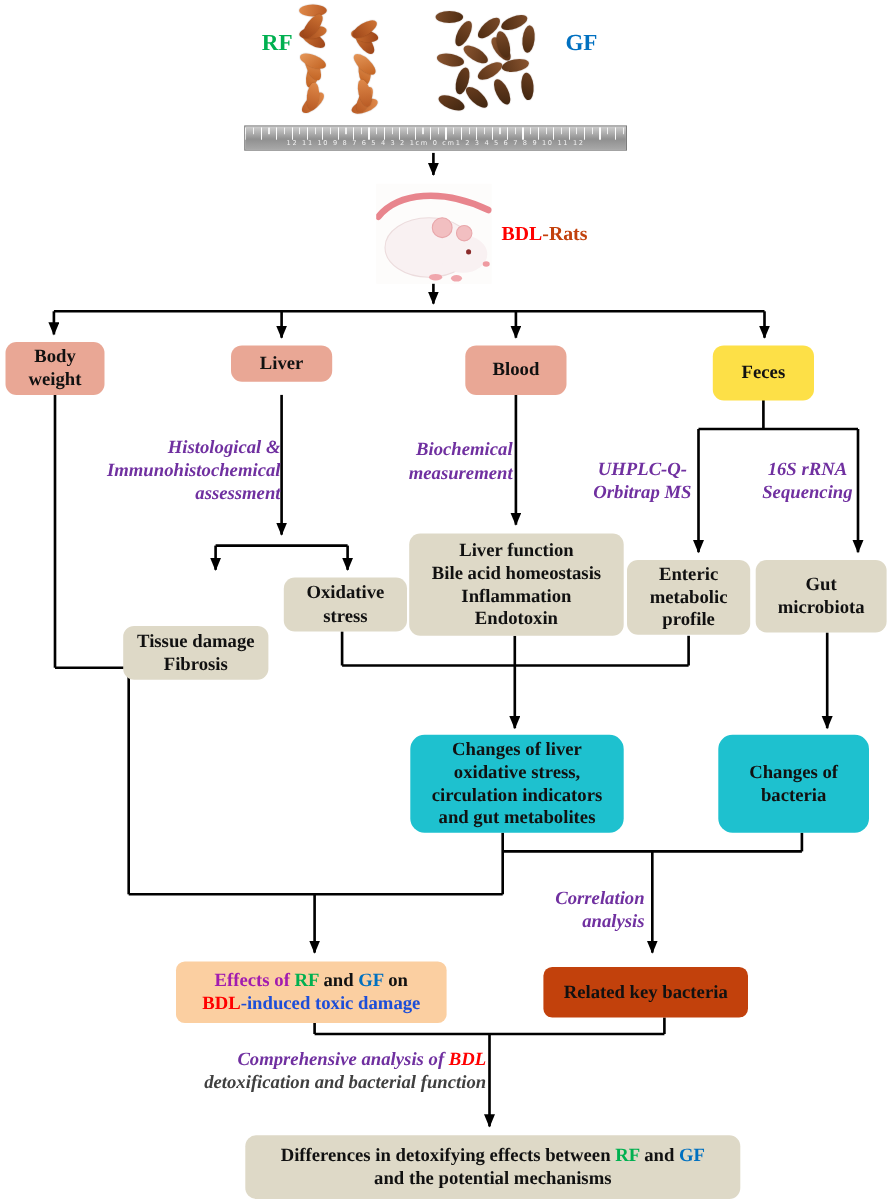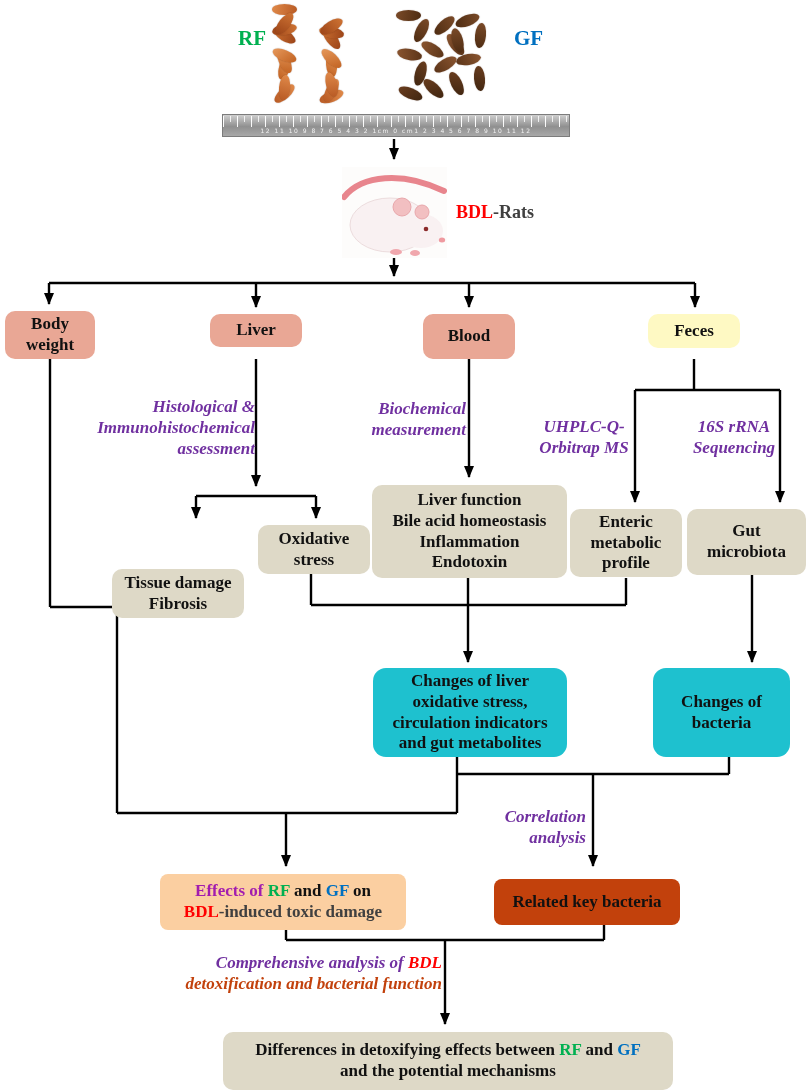--- a/index.html
+++ b/index.html
@@ -82,21 +82,21 @@
       <ellipse cx="48" cy="58" rx="40" ry="27" fill="#f9f1f2" stroke="#ecdcdd" stroke-width="1"></ellipse>
       <ellipse cx="79" cy="64" rx="22" ry="17" fill="#f9f1f2"></ellipse>
       <circle cx="60" cy="40" r="9" fill="#f2bfc1" stroke="#e8a7ab" stroke-width="1"></circle>
       <circle cx="80" cy="45" r="7" fill="#f2bfc1" stroke="#e8a7ab" stroke-width="1"></circle>
       <circle cx="84" cy="62" r="2.3" fill="#8b2b2b"></circle>
       <ellipse cx="100" cy="73" rx="3.2" ry="2.5" fill="#ef9aa0"></ellipse>
       <ellipse cx="54" cy="85" rx="6" ry="3" fill="#f0a7ad"></ellipse>
       <ellipse cx="73" cy="86" rx="5" ry="3" fill="#f0a7ad"></ellipse>
     </svg>
   </div>
-  <div class="ratlabel" style="left:456px;top:202px;"><span style="color: rgb(255, 0, 0);">BDL</span><span style="color: #404040;">-Rats</span></div>
+  <div class="ratlabel" style="left:456px;top:202px;"><span style="color: rgb(255, 0, 0);">BDL</span><span style="color: #c2410c;">-Rats</span></div>
 
   <svg class="lines" width="809" height="1090">
     <defs>
       <marker id="ah" markerUnits="userSpaceOnUse" markerWidth="14" markerHeight="12" refX="11" refY="5" orient="auto">
         <path d="M0,0 L12,5 L0,10 Z" fill="#000"></path>
       </marker>
     </defs>
     <g stroke="#000" stroke-width="2.4" fill="none">
       <path d="M394,139 V159" marker-end="url(#ah)"></path>
       <path d="M394,258 V276" marker-end="url(#ah)"></path>
@@ -132,47 +132,47 @@
       <path d="M286,930 V940"></path>
       <path d="M286,940 H604"></path>
       <path d="M604,925 V940"></path>
       <path d="M445,940 V1024" marker-end="url(#ah)"></path>
     </g>
   </svg>
 
   <div class="box" style="left: 5px; top: 311px; width: 90px; height: 48px; background: rgb(233, 167, 149);">Body<br>weight</div>
   <div class="box" style="left: 210px; top: 314px; width: 92px; height: 33px; background: rgb(233, 167, 149);">Liver</div>
   <div class="box" style="left: 423px; top: 314px; width: 92px; height: 45px; background: rgb(233, 167, 149);">Blood</div>
-  <div class="box" style="left: 648px; top: 314px; width: 92px; height: 34px; background: #fef9c3;">Feces</div>
+  <div class="box" style="left: 648px; top: 314px; width: 92px; height: 50px; background: #fde047;">Feces</div>
 
   <div class="plabel" style="left:336px;top:398px;width:130px;text-align:right;color:#7030A0;">Biochemical<br>measurement</div>
   <div class="plabel" style="left:60px;top:396px;width:195px;text-align:right;color:#7030A0;">Histological &amp;<br>Immunohistochemical<br>assessment</div>
   <div class="plabel" style="left:528px;top:416px;width:112px;text-align:center;color:#7030A0;">UHPLC-Q-<br>Orbitrap MS</div>
   <div class="plabel" style="left:682px;top:416px;width:104px;text-align:center;color:#7030A0;">16S rRNA<br>Sequencing</div>
 
   <div class="box" style="left: 112px; top: 525px; width: 132px; height: 49px; background: rgb(222, 217, 199); margin-top: 44px;">Tissue damage<br>Fibrosis</div>
   <div class="box" style="left: 258px; top: 525px; width: 112px; height: 49px; background: rgb(222, 217, 199);">Oxidative<br>stress</div>
   <div class="box" style="left: 372px; top: 485px; width: 195px; height: 93px; background: rgb(222, 217, 199);">Liver function<br>Bile acid homeostasis<br>Inflammation<br>Endotoxin</div>
   <div class="box" style="left: 570px; top: 509px; width: 112px; height: 68px; background: rgb(222, 217, 199);">Enteric<br>metabolic<br>profile</div>
   <div class="box" style="left: 687px; top: 509px; width: 119px; height: 66px; background: rgb(222, 217, 199);">Gut<br>microbiota</div>
 
   <div class="box" style="left: 373px; top: 668px; width: 194px; height: 89px; border-radius: 13px; background: rgb(30, 193, 207);">Changes of liver<br>oxidative stress,<br>circulation indicators<br>and gut metabolites</div>
   <div class="box" style="left: 653px; top: 668px; width: 137px; height: 89px; border-radius: 13px; background: rgb(30, 193, 207);">Changes of<br>bacteria</div>
 
   <div class="plabel" style="left:480px;top:806px;width:106px;text-align:right;color:#7030A0;">Correlation<br>analysis</div>
 
   <div class="box" style="left: 160px; top: 874px; width: 246px; height: 56px; border-radius: 8px; background: rgb(251, 207, 161);">
     <div><span style="color: #a21caf;">Effects of </span><span style="color: rgb(0, 176, 80);">RF</span><span style="color: rgb(17, 17, 17);"> and </span><span style="color: rgb(0, 112, 192);">GF</span><span style="color: rgb(17, 17, 17);"> on</span></div>
-    <div><span style="color: rgb(255, 0, 0);">BDL</span><span style="color: #404040;">-induced toxic damage</span></div>
+    <div><span style="color: rgb(255, 0, 0);">BDL</span><span style="color: #1d4ed8;">-induced toxic damage</span></div>
   </div>
   <div class="box" style="left: 494px; top: 879px; width: 186px; height: 46px; border-radius: 8px; background: #c2410c;">Related key bacteria</div>
 
   <div class="plabel" style="left:150px;top:952px;width:292px;text-align:right;">
     <div><span style="color: rgb(112, 48, 160);">Comprehensive analysis of </span><span style="color: rgb(255, 0, 0);">BDL</span></div>
-    <div><span style="color: #c2410c;">detoxification and bacterial function</span></div>
+    <div><span style="color: #404040;">detoxification and bacterial function</span></div>
   </div>
 
   <div class="box" style="left: 223px; top: 1032px; width: 450px; height: 58px; background: rgb(222, 217, 199);">
     <div><span style="color: rgb(17, 17, 17);">Differences in detoxifying effects between </span><span style="color: rgb(0, 176, 80);">RF</span><span style="color: rgb(17, 17, 17);"> and </span><span style="color: rgb(0, 112, 192);">GF</span></div>
     <div><span style="color: rgb(17, 17, 17);">and the potential mechanisms</span></div>
   </div>
 
 </div>
 
 </body></html>

